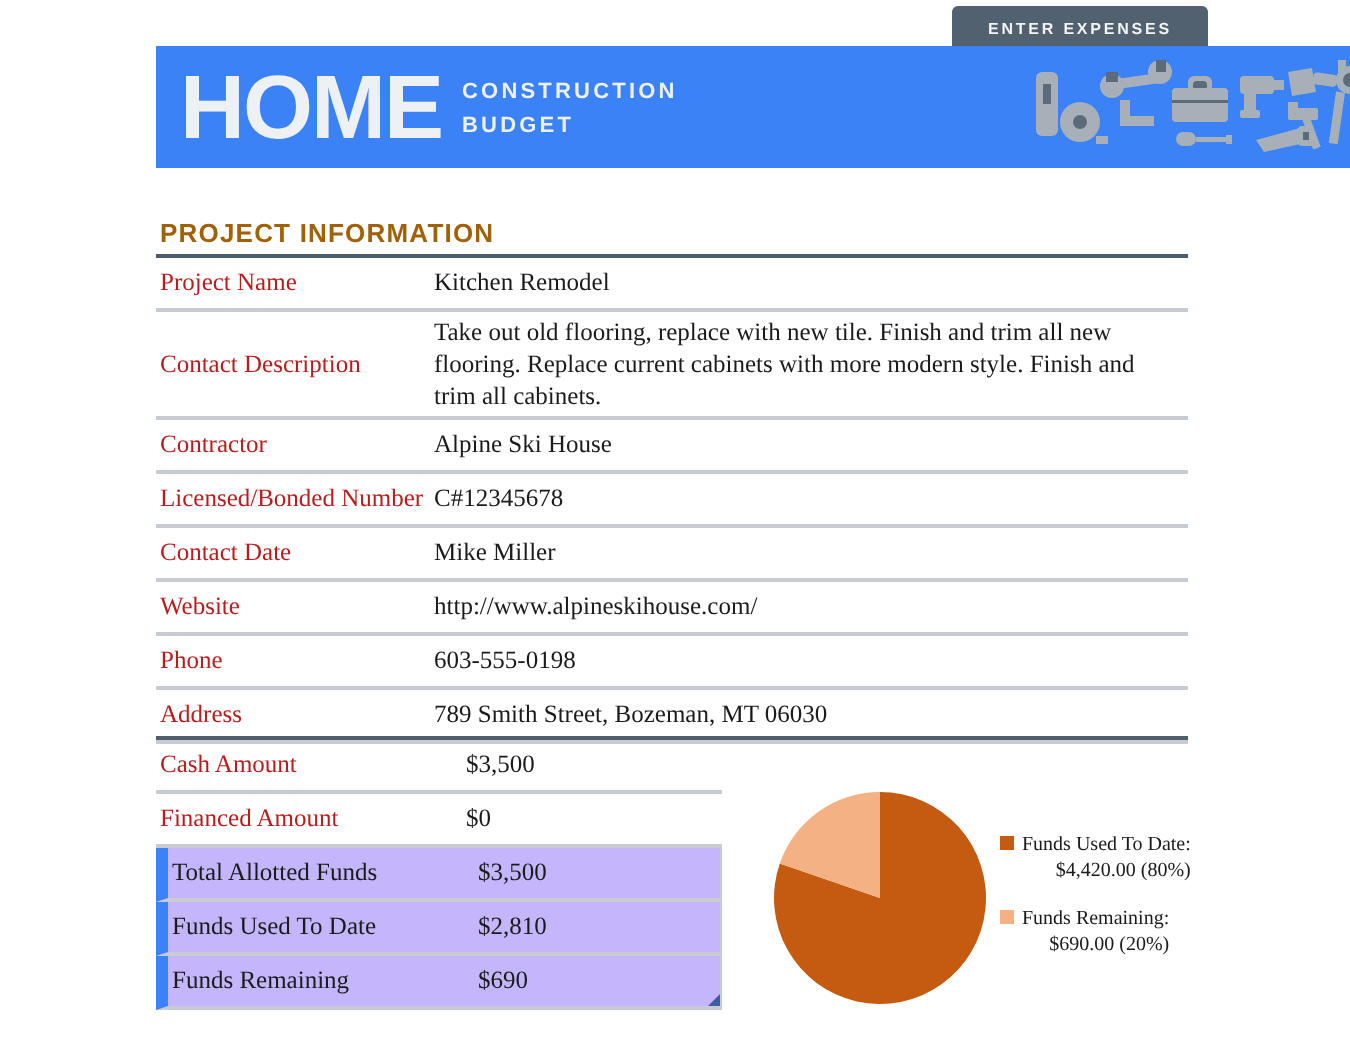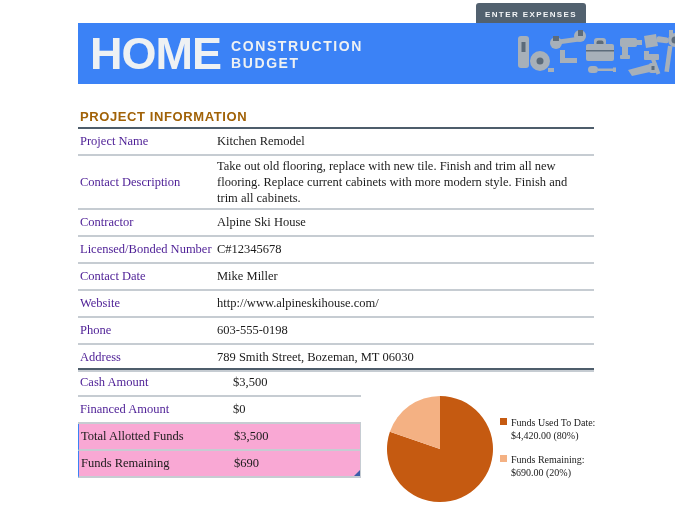--- a/index.html
+++ b/index.html
@@ -1,54 +1,54 @@
 <!DOCTYPE html>
 <html><head>
 <meta charset="utf-8">
 <style>
   html,body{margin:0;padding:0;background:#fff;}
   .page{position:relative;width:675px;height:520px;background:#ffffff;overflow:hidden;
         font-family:"Liberation Serif",serif;}
 
   
-  .enter-tab{position:absolute;left:476px;top:3px;width:110px;height:22px;
+  .enter-tab{position:absolute;left:476px;top:3px;width:128px;height:22px;
     background:#52616F;color:#f2f4f6;border:none;border-radius:3px 3px 0 0;
     font-family:"Liberation Sans",sans-serif;font-size:8px;font-weight:bold;
     letter-spacing:1.4px;display:flex;align-items:center;justify-content:center;cursor:pointer;}
   .banner{position:absolute;left:78px;top:23px;width:620px;height:61px;background:#3b82f6;
     display:flex;align-items:center;}
   .home-title{font-family:"Liberation Sans",sans-serif;font-weight:bold;font-size:45px;
     color:#EEF1F3;margin-left:12px;line-height:1;letter-spacing:-1px;}
-  .subtitle{font-family:"Liberation Sans",sans-serif;font-weight:bold;font-size:14px;
+  .subtitle{font-family:"Liberation Sans",sans-serif;font-weight:bold;font-size:11px;
     color:#EEF1F3;letter-spacing:1.6px;line-height:17px;margin-left:10px;margin-top:2px;}
   .tools{margin-left:auto;margin-right:12px;}
 
   
   .section{position:absolute;left:78px;width:516px;}
   .section-title{font-family:"Liberation Sans",sans-serif;font-size:13px;font-weight:bold;
     color:#a16207;letter-spacing:.6px;margin:0 0 3px 2px;}
   .section-rule{height:2px;background:#4E5D6B;}
 
   .row{display:flex;align-items:center;min-height:25px;border-bottom:2px solid #C6CCD2;}
-  .row-label{width:137px;flex-shrink:0;color:#4c1d95;font-size:12.5px;padding-left:2px;}
+  .row-label{width:137px;flex-shrink:0;color:#b91c1c;font-size:12.5px;padding-left:2px;}
   .row-value{flex:1;color:#1b1b1b;font-size:12.5px;padding:2px 4px 2px 0;cursor:text;}
   .row.tall{min-height:40px;}
   .row.tall .row-value{line-height:16px;}
 
   
   .fin-table{width:283px;position:relative;}
   .fin-table .row-label{width:153px;}
-  .fin-table .row.hl{background:#f9a8d4;border-left:1px solid #3b82f6;border-right:1px solid #C6CCD2;}
+  .fin-table .row.hl{background:#c4b5fd;border-left:6px solid #3b82f6;border-right:1px solid #C6CCD2;}
   .fin-table .row.hl .row-label{color:#1b1b1b;}
   .corner-marker{position:absolute;right:1px;bottom:2px;width:0;height:0;
     border-left:6px solid transparent;border-bottom:6px solid #3C5EA8;}
 
   
   .pie-wrap{position:absolute;left:384px;top:393px;}
-  .legend{position:absolute;left:500px;top:416px;font-size:10px;color:#1b1b1b;line-height:13px;}
+  .legend{position:absolute;left:500px;top:416px;font-size:10px;color:#1b1b1b;line-height:13px;text-align:right;}
   .legend-item{display:flex;margin-bottom:11px;}
   .legend-swatch{width:7px;height:7px;margin:2px 4px 0 0;flex-shrink:0;}
 </style>
 </head>
 <body>
 
 <div class="page">
 
   <button class="enter-tab">ENTER EXPENSES</button>
 
@@ -162,20 +162,24 @@
       </div>
       <div class="row">
         <div class="row-label">Financed Amount</div>
         <div class="row-value">$0</div>
       </div>
       <div class="row hl">
         <div class="row-label">Total Allotted Funds</div>
         <div class="row-value">$3,500</div>
       </div>
       <div class="row hl">
+        <div class="row-label">Funds Used To Date</div>
+        <div class="row-value">$2,810</div>
+      </div>
+      <div class="row hl">
         <div class="row-label">Funds Remaining</div>
         <div class="row-value">$690</div>
       </div>
       <div class="corner-marker"></div>
     </div>
   </div>
 
   <div class="pie-wrap">
     <svg id="pie-svg" width="112" height="112" viewBox="0 0 112 112">
         <path d="M 56 56 L 56 3 A 53 53 0 1 1 5.896126252702842 38.719900593025905 Z" fill="#C55A11"></path>

